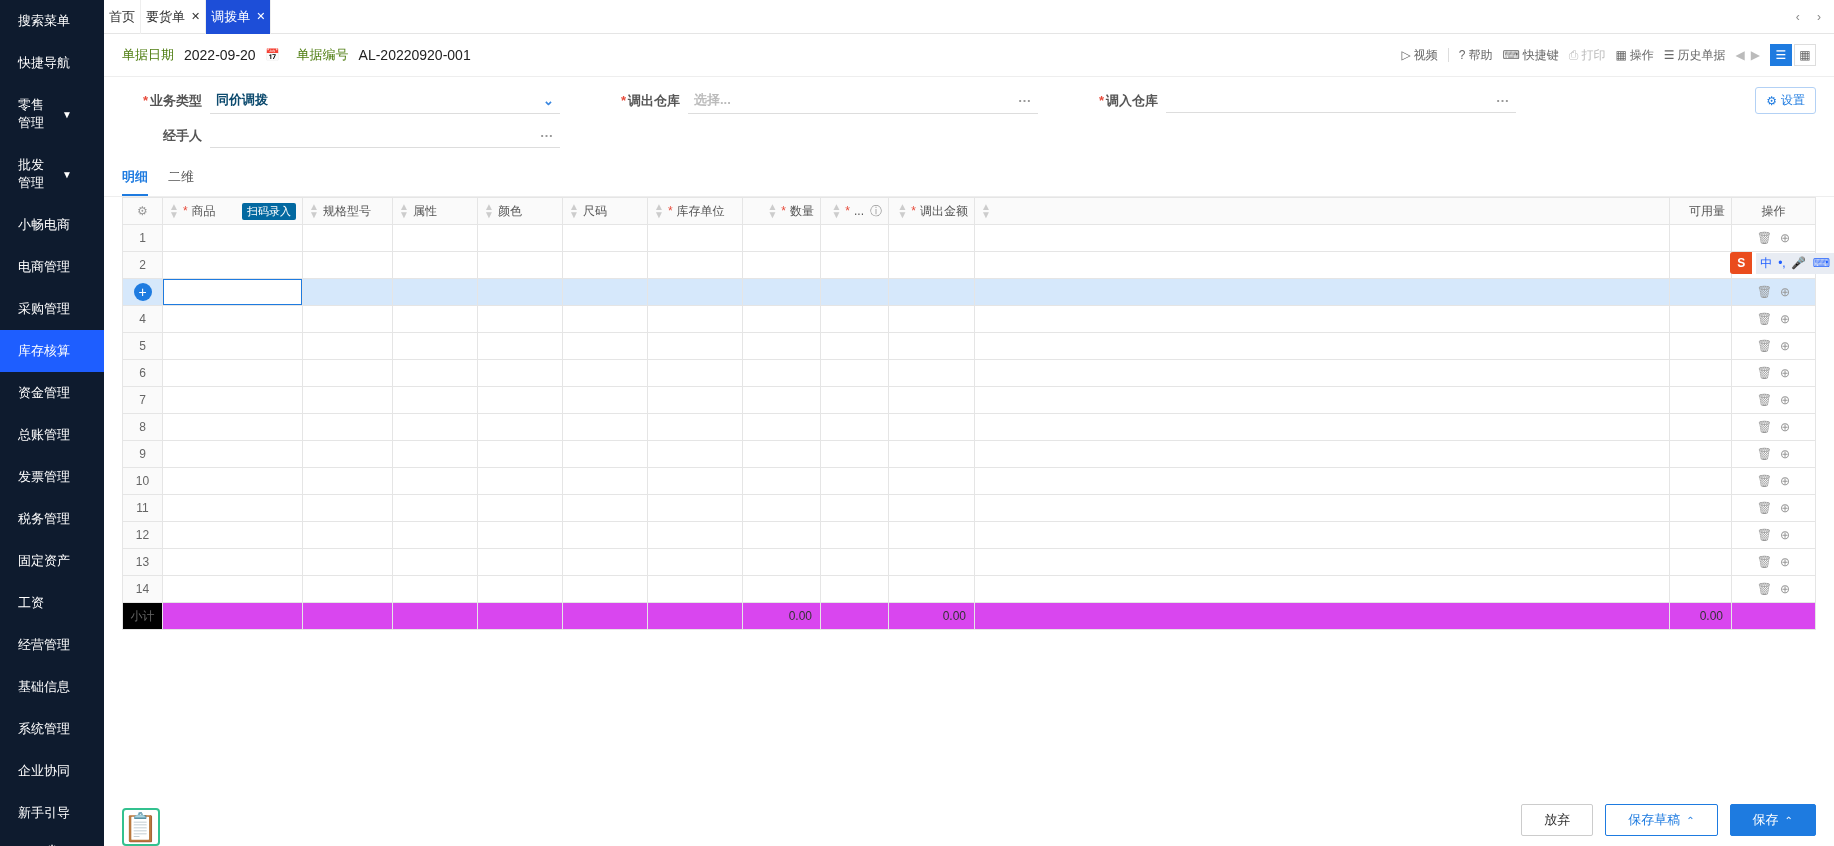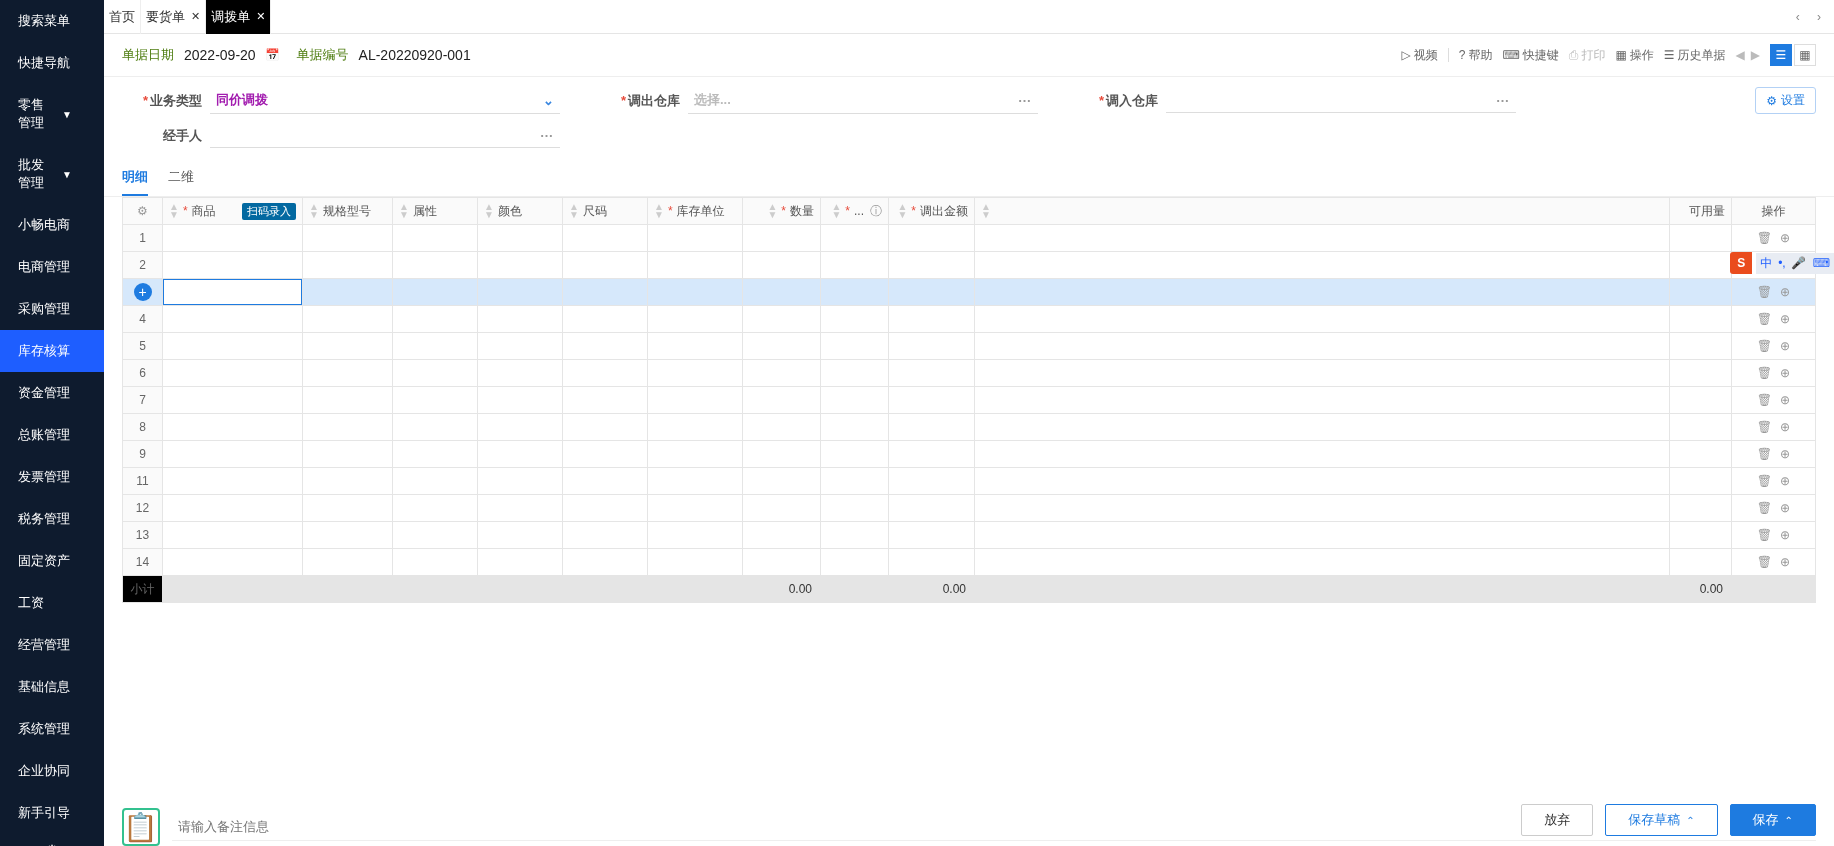--- a/index.html
+++ b/index.html
@@ -14,21 +14,21 @@
 .sidebar-item .caret { font-size: 10px; margin-left: 4px; }
 .sidebar-footer { margin-top: auto; text-align: center; padding: 8px 0; }
 .gear { display: inline-block; color: #fff; font-size: 14px; }
 
 
 .main { flex: 1; display: flex; flex-direction: column; position: relative; }
 
 
 .tabs { display: flex; align-items: center; border-bottom: 1px solid #e5e5e5; height: 34px; }
 .tab { padding: 0 5px; height: 34px; display: flex; align-items: center; cursor: pointer; border-right: 1px solid #eee; font-size: 13px; position: relative; }
-.tab.active { background: #000000; color: #fff; }
+.tab.active { background: #1d4ed8; color: #fff; }
 .tab .close { margin-left: 6px; font-size: 11px; }
 .tabs-right { margin-left: auto; padding: 0 6px; color: #888; }
 .tabs-right .chev { display: inline-block; width: 18px; text-align: center; cursor: pointer; }
 
 
 .doc-header { display: flex; align-items: center; padding: 10px 18px; border-bottom: 1px solid #eee; gap: 10px; }
 .doc-header .label { color: #4d7c0f; font-size: 13px; }
 .doc-header .value { font-size: 14px; color: #222; }
 .doc-header .cal { color: #3a87e0; margin-right: 6px; }
 .doc-actions { margin-left: auto; display: flex; align-items: center; gap: 10px; color: #666; }
@@ -39,21 +39,21 @@
 .view-tog { display:flex; gap:2px; }
 .view-tog .vt { width:22px; height:22px; display:flex; align-items:center; justify-content:center; border:1px solid #ddd; cursor:pointer; }
 .view-tog .vt.active { background:#1e7be0; color:#fff; border-color:#1e7be0; }
 
 
 .form-row { display: flex; padding: 10px 18px 0; gap: 40px; flex-wrap: wrap; }
 .form-field { display: flex; align-items: center; gap: 8px; font-weight: bold; }
 .form-field .flabel { width: 80px; text-align: right; font-size: 13px; color: #555; }
 .form-field .req { color: #e74c3c; margin-right: 2px; }
 .form-field .finput { width: 350px; border-bottom: 1px solid #ddd; padding: 4px 6px; font-size: 13px; display:flex; align-items:center; justify-content:space-between; }
-.form-field .finput .fv { color:#a21caf; }
+.form-field .finput .fv { color:#0c4a6e; }
 .form-field .finput .ph { color:#bbb; }
 .form-field .finput .dd { color:#3a87e0; cursor:pointer; }
 .form-field .finput .dots { color:#999; cursor:pointer; letter-spacing:1px; }
 .settings-btn { margin-left:auto; border:1px solid #b3d1f5; color:#1e7be0; padding:4px 10px; border-radius:3px; cursor:pointer; display:flex; align-items:center; gap:4px; font-size:12px; }
 
 
 .subtabs { display:flex; padding: 14px 18px 0; gap:20px; border-bottom:1px solid #eee;font-family:Liberation Serif, serif; }
 .subtab { padding: 6px 0 8px; cursor:pointer; font-size:13px; color:#555; }
 .subtab.active { color:#1e7be0; border-bottom:2px solid #1e7be0; font-weight:bold; }
 
@@ -67,21 +67,21 @@
 th .req { color:#e74c3c; }
 th.right .hcont { justify-content:flex-end; }
 tr.highlight td { background:#d6e8fb; }
 tr.highlight td.numcell { background:#d6e8fb; }
 .numcell { background:#fafafa; color:#666; }
 .add-btn { display:inline-flex; width:18px; height:18px; background:#1e7be0; color:#fff; border-radius:50%; align-items:center; justify-content:center; font-size:14px; cursor:pointer; }
 .scan-badge { background:#0369a1; color:#fff; font-size:11px; padding:1px 5px; border-radius:2px; margin-left:auto; }
 td input { width:100%; height:100%; border:1px solid #1e7be0; outline:none; padding:0 4px; }
 .op-icons { display:flex; gap:8px; align-items:center; justify-content:center; color:#999; }
 .op-icons span { cursor:pointer; }
-tr.subtotal td { background:#e5e5e5; }
+tr.subtotal td { background:#d946ef; }
 tr.subtotal .numcell { background:#000000; font-weight:normal; }
 td.ralign { text-align:right; padding-right:8px; }
 .info-ic { color:#999; margin-left:2px; }
 
 
 .remarks { display:flex; align-items:center; padding: 10px 18px 0; gap:12px; }
 .remarks .ricon { width:38px; height:38px; display:flex; align-items:center; justify-content:center; color:#33c18f; font-size:28px; border:2px solid #33c18f; border-radius:4px; }
 .remarks input { flex:1; border:none; border-bottom:1px solid #eee; padding:6px; font-size:13px; outline:none; }
 
 
@@ -569,20 +569,40 @@
               <td></td>
               <td></td>
               <td>
                 <div class="op-icons">
                   <span>🗑</span>
                   <span>⊕</span>
                 </div>
               </td>
             </tr>
             <tr>
+              <td class="numcell">10</td>
+              <td></td>
+              <td></td>
+              <td></td>
+              <td></td>
+              <td></td>
+              <td></td>
+              <td></td>
+              <td></td>
+              <td></td>
+              <td></td>
+              <td></td>
+              <td>
+                <div class="op-icons">
+                  <span>🗑</span>
+                  <span>⊕</span>
+                </div>
+              </td>
+            </tr>
+            <tr>
               <td class="numcell">11</td>
               <td></td>
               <td></td>
               <td></td>
               <td></td>
               <td></td>
               <td></td>
               <td></td>
               <td></td>
               <td></td>
@@ -669,21 +689,20 @@
               <td></td>
               <td class="ralign">0.00</td>
               <td></td>
             </tr>
           </tbody>
       </table>
     </div>
 
     <div class="remarks">
       <div class="ricon">📋</div>
-      <input type="text" placeholder="请输入备注信息" style="">
     </div>
 
     <div class="footer-btns">
       <div class="btn">
           <span>放弃</span>
         </div>
       <div class="btn outline">
           <span>保存草稿</span>
           <span class="caret">⌃</span>
         </div>

